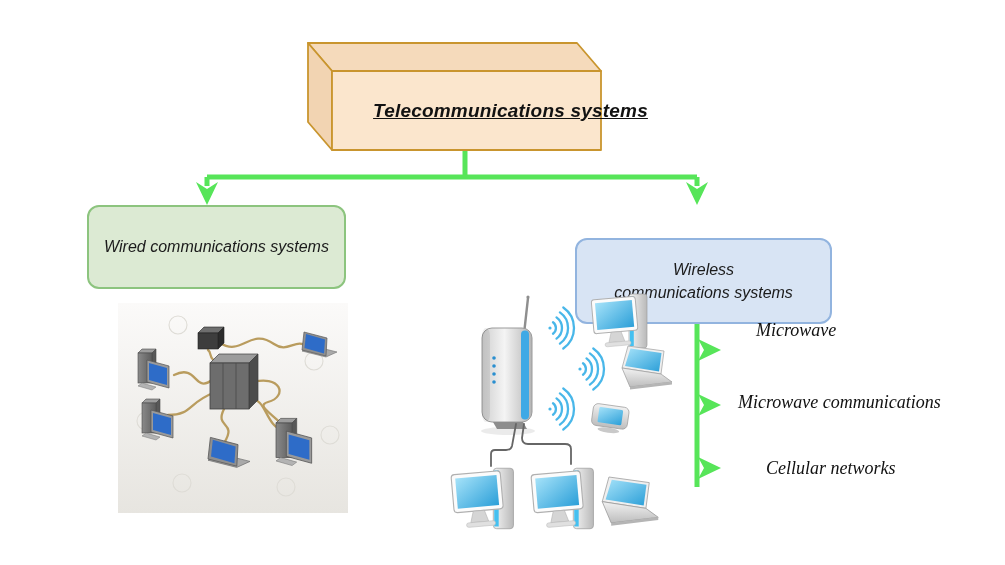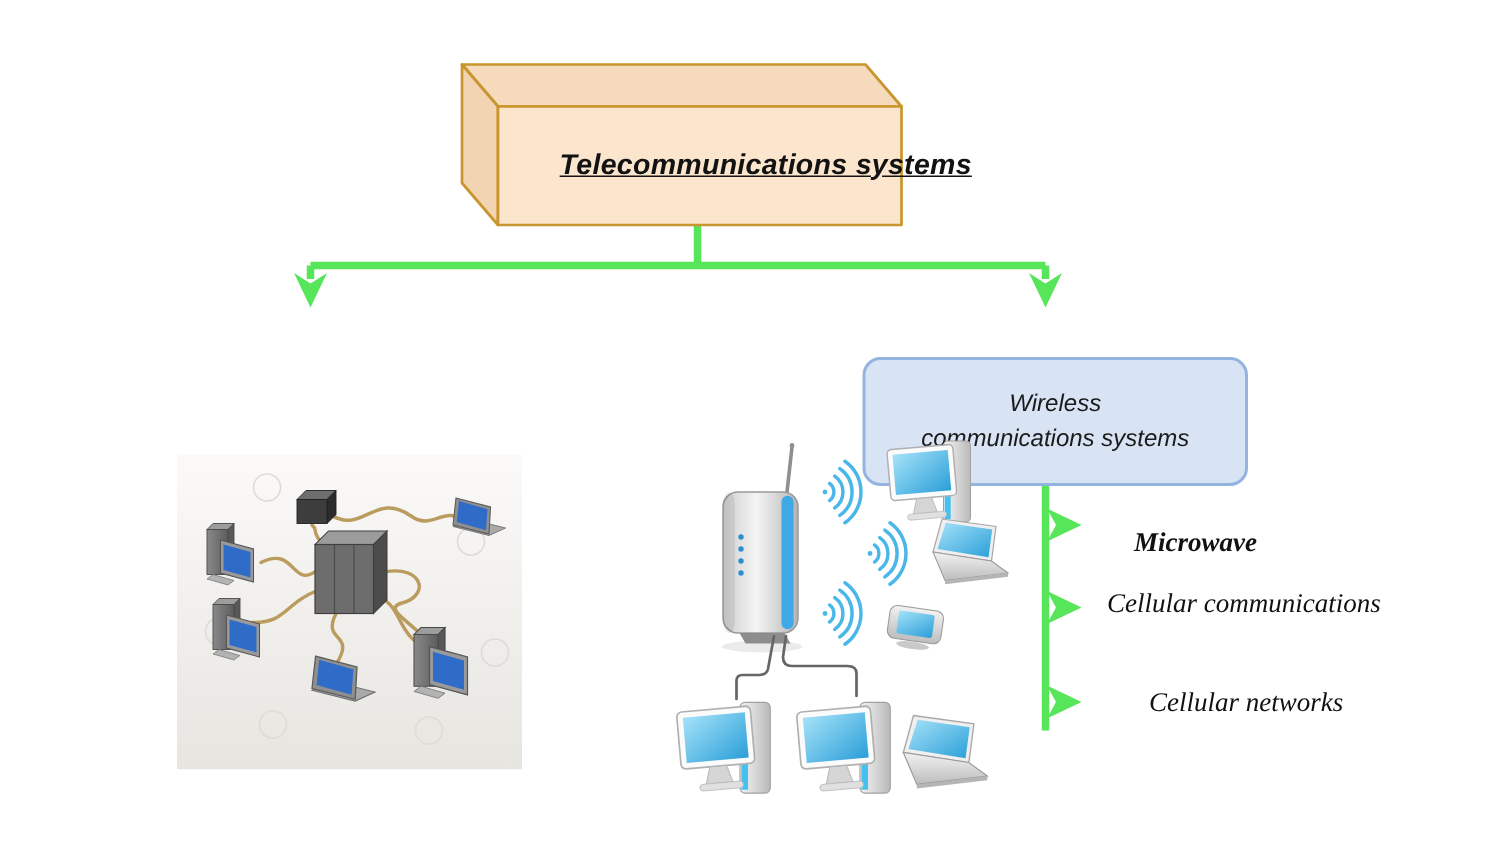--- a/index.html
+++ b/index.html
@@ -28,21 +28,21 @@
     left:575px;top:205px;width:253px;height:82px;
     background:#d8e4f4;border:2px solid #92b4df;
     white-space:pre-line;
     margin-top:33px;
   }
   
   .leaf-label{
     font-family:"Liberation Serif",serif;font-style:italic;
     font-size:18px;color:#111;white-space:nowrap;
   }
-  #leaf-microwave{left:756px;top:351px;font-weight:bold;}
+  #leaf-microwave{left:756px;top:320px;}
   #leaf-satellite{left:738px;top:392px;}
   #leaf-cellular{left:745px;top:458px;margin-left:21px;}
   svg{display:block;}
 </style>
 </head>
 <body>
 
 <div id="canvas">
 
   <svg class="abs" style="left:0;top:0" width="1005" height="565" viewBox="0 0 1005 565">
@@ -64,20 +64,23 @@
 
   <svg class="abs" style="left:300px;top:36px" width="310" height="122" viewBox="0 0 310 122">
     <g stroke="#c9952e" stroke-width="1.8" stroke-linejoin="round">
       <polygon points="8,7 277,7 301,35 32,35" fill="#f5dabb"></polygon>
       <polygon points="8,7 32,35 32,114 8,86" fill="#f2d4b2"></polygon>
       <rect x="32" y="35" width="269" height="79" fill="#fbe6cd"></rect>
     </g>
   </svg>
   <div class="abs" id="root-label">Telecommunications systems</div>
 
+  <div class="abs branch-box" id="wired-box">
+    <span>Wired communications systems</span>
+  </div>
   <div class="abs branch-box" id="wireless-box">
     <span>Wireless
 communications systems</span>
   </div>
 
   <svg class="abs" style="left:118px;top:303px" width="230" height="210" viewBox="0 0 230 210">
     <defs>
       <linearGradient id="wdbg" x1="0" y1="0" x2="0" y2="1">
         <stop offset="0" stop-color="#fbfaf9"></stop>
           <stop offset="1" stop-color="#e7e5e0"></stop>
@@ -227,16 +230,16 @@
     </g>
     <g transform="translate(85,181) scale(1.12)">
       <use href="#wl-desktop"></use>
     </g>
     <g transform="translate(152,192) scale(1.12)">
       <use href="#wl-laptop"></use>
     </g>
   </svg>
 
   <div class="abs leaf-label" id="leaf-microwave">Microwave</div>
-  <div class="abs leaf-label" id="leaf-satellite">Cellular communications</div>
+  <div class="abs leaf-label" id="leaf-satellite">Microwave communications</div>
   <div class="abs leaf-label" id="leaf-cellular">Cellular networks</div>
 
 </div>
 
 </body></html>

